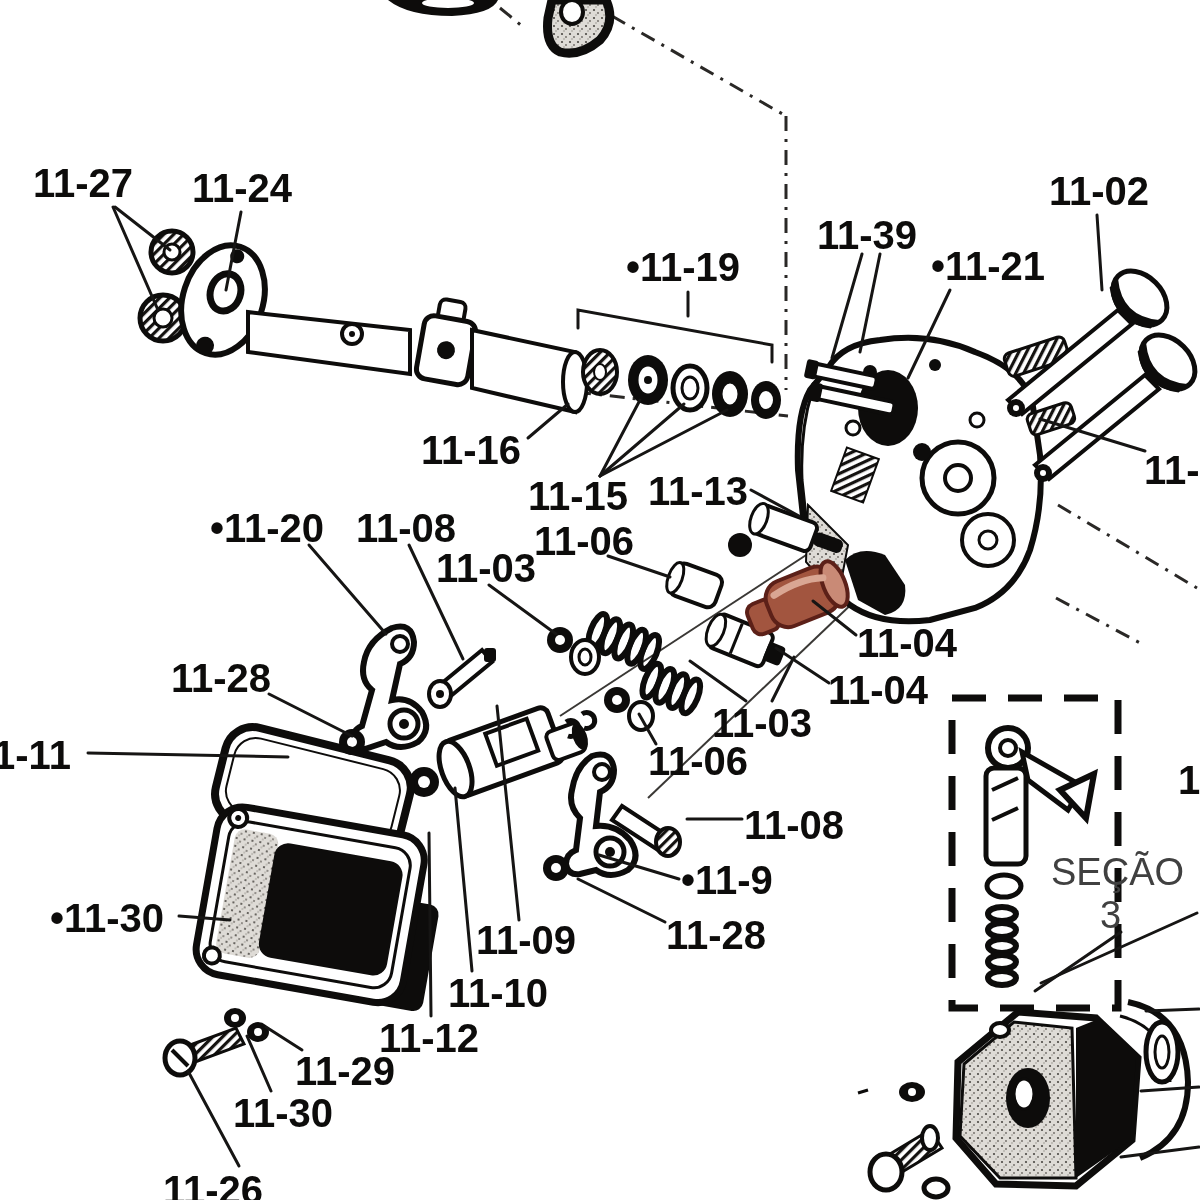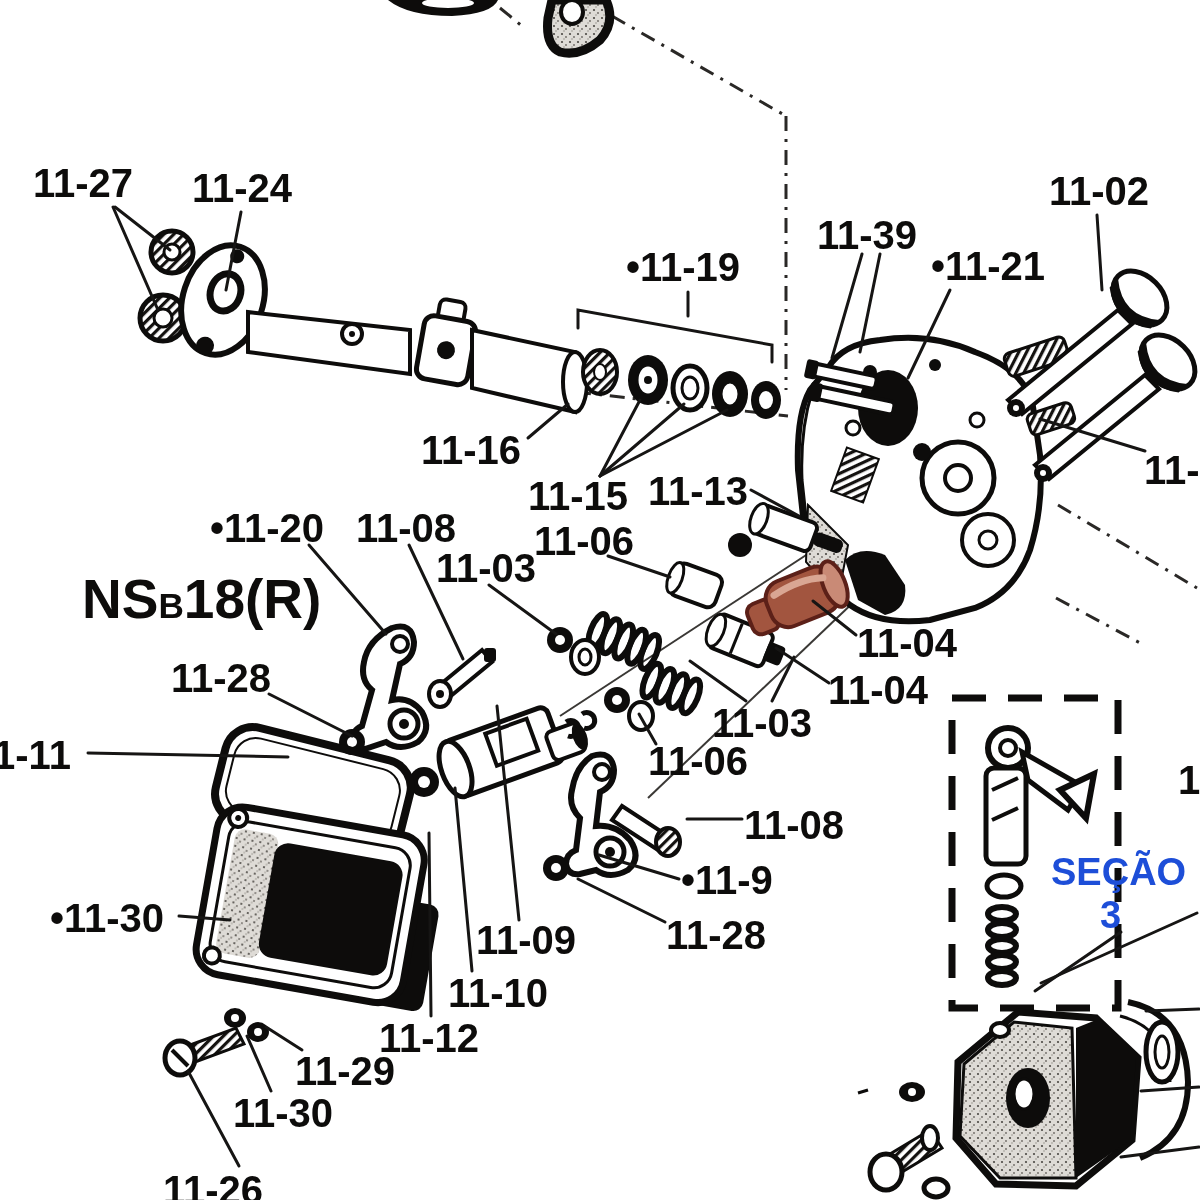--- a/index.html
+++ b/index.html
@@ -11,21 +11,21 @@
   .lbl{
     position:absolute;font-family:"Liberation Sans",sans-serif;
     font-weight:700;font-size:40px;line-height:1;color:#0d0c0b;
     white-space:nowrap;letter-spacing:0px;
   }
   .model{
     position:absolute;left:82px;top:572px;font-weight:700;font-size:55px;
     line-height:1;color:#0d0c0b;white-space:nowrap;
   }
   .model .sub{font-size:0.64em;}
-  .secao{position:absolute;font-weight:700;font-size:38px;line-height:1;color:#1d4ed8;}
+  .secao{position:absolute;font-weight:400;font-size:38px;line-height:1;color:#404040;}
 </style>
 </head>
 <body>
 
 <div class="stage">
 
 <svg width="1200" height="1200" viewBox="0 0 1200 1200">
   <defs>
     <pattern id="speck" width="8" height="8" patternUnits="userSpaceOnUse">
       <rect width="8" height="8" fill="#dedbd6"></rect>
@@ -364,20 +364,17 @@
 <div class="lbl" style="left:50px;top:898px">•11-30</div>
 <div class="lbl" style="left:476px;top:920px">11-09</div>
 <div class="lbl" style="left:448px;top:973px">11-10</div>
 <div class="lbl" style="left:379px;top:1018px">11-12</div>
 <div class="lbl" style="left:295px;top:1051px">11-29</div>
 <div class="lbl" style="left:233px;top:1093px">11-30</div>
 <div class="lbl" style="left:163px;top:1170px">11-26</div>
 <div class="lbl" style="left:1144px;top:450px">11-</div>
 <div class="lbl" style="left:1178px;top:760px">1</div>
 
-<div class="model">
-  <span>NS</span><span class="sub">B</span><span>18(R)</span>
-</div>
 
 <div class="secao" style="left:1051px;top:853px">SEÇÃO</div>
 <div class="secao" style="left:1100px;top:896px">3</div>
 
 </div>
 
 </body></html>

